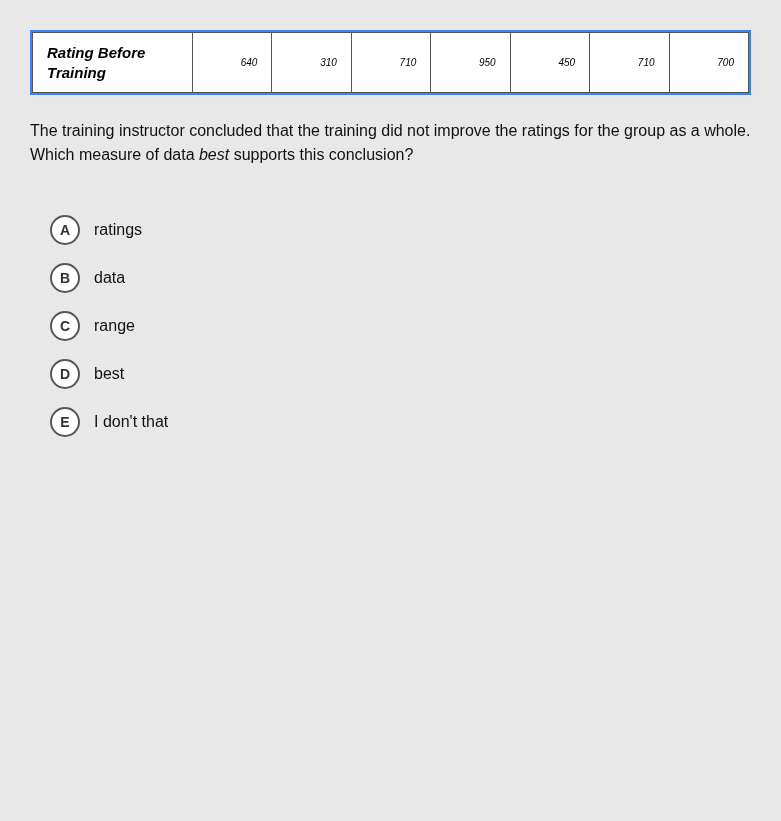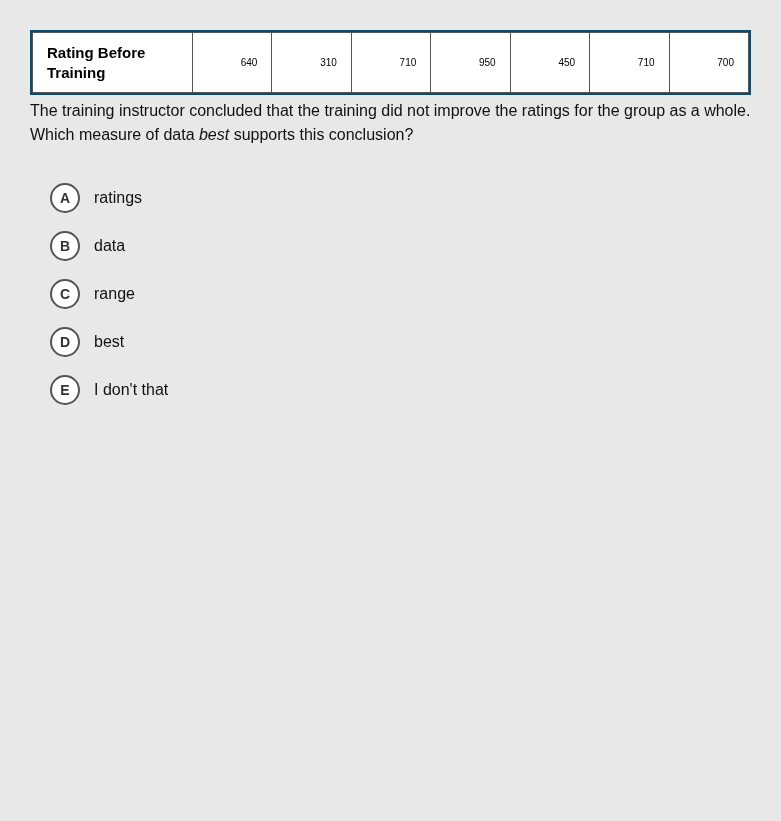--- a/index.html
+++ b/index.html
@@ -15,23 +15,25 @@
       font-family: Arial, sans-serif;
       padding: 20px;
     }
 
     .container {
       background-color: #e8e8e8;
       padding: 10px;
     }
 
     .table-wrapper {
-      border: 2px solid #0c4a6e;
+      margin-bottom: 20px;
+      border: 2px solid #3b82f6;
       display: inline-block;
       width: 100%;
+      font-style: italic;
     }
 
     table {
       border-collapse: collapse;
       width: 100%;
       background-color: #fff;
     }
 
     table td {
       border: 1px solid #555;
@@ -46,21 +48,21 @@
       font-weight: bold;
       font-size: 15px;
       background-color: #fff;
       width: 160px;
       line-height: 1.3;
     }
 
     .question-text {
       font-size: 16px;
       line-height: 1.5;
-      margin-bottom: 36px;
+      margin-bottom: 48px;
       color: #111;
     }
 
     .question-text em {
       font-style: italic;
     }
 
     .options {
       display: flex;
       flex-direction: column;

